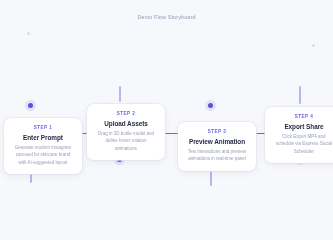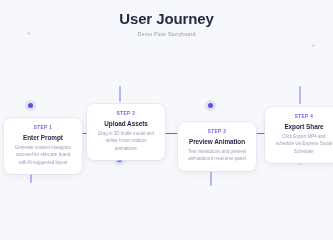--- a/index.html
+++ b/index.html
@@ -106,21 +106,20 @@
   
   .c1 { left: 4px;   top: 118px; }
   .c2 { left: 87px;  top: 104px; }
   .c3 { left: 178px; top: 122px; }
   .c4 { left: 265px; top: 107px; }
 </style>
 </head>
 <body>
 
 <div class="header">
-  <div class="title">User Journey</div>
   <div class="subtitle">Demo Flow Storyboard</div>
 </div>
 
 <div class="canvas">
 
   <div class="speck" style="left:27px; top:32px;"></div>
   <div class="speck" style="left:312px; top:44px;"></div>
 
   <div class="connector h" style="left:60px; top:133px; width:42px;"></div>
   <div class="connector h" style="left:150px; top:133px; width:42px;"></div>

